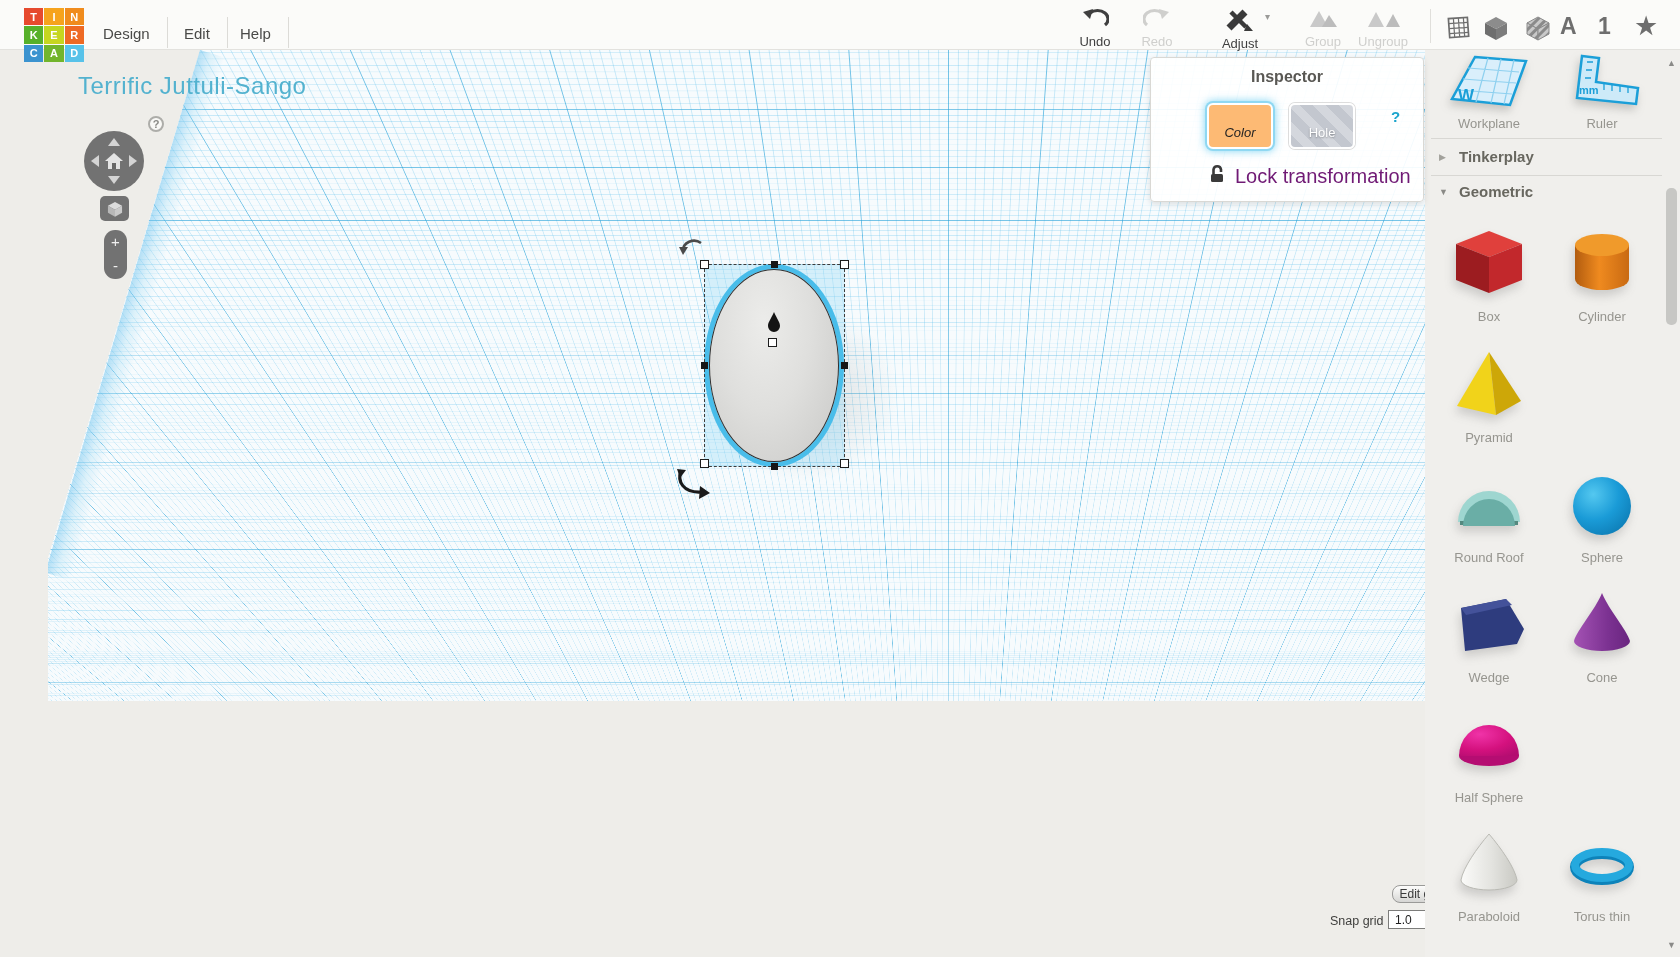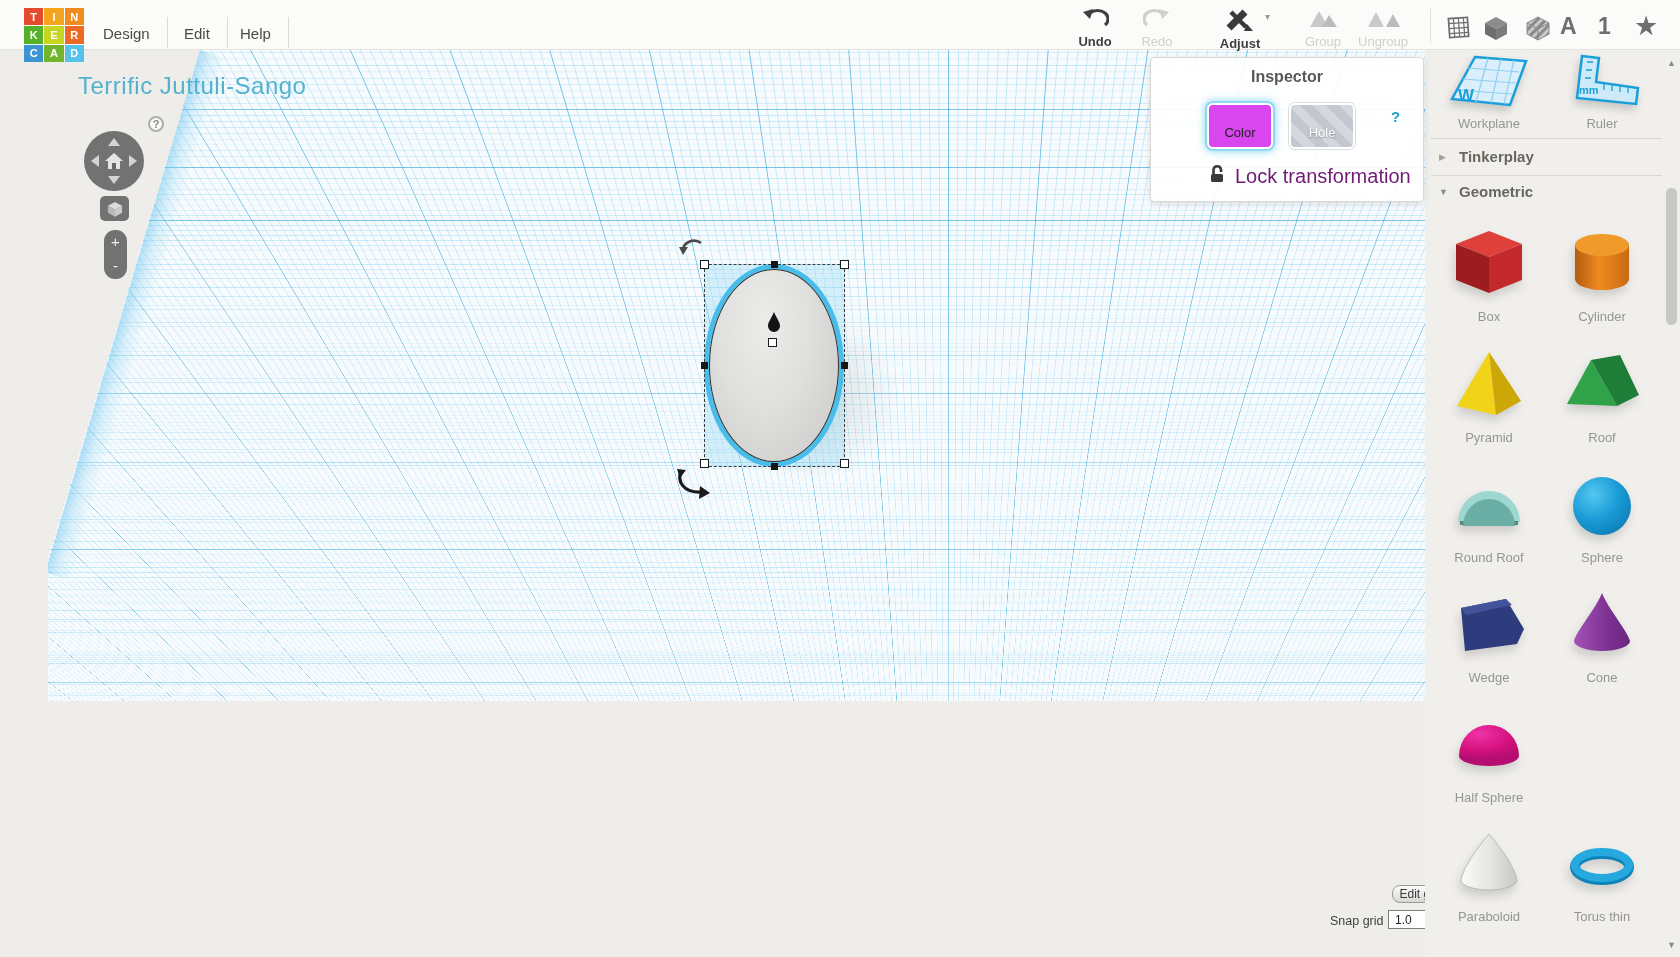--- a/index.html
+++ b/index.html
@@ -13,21 +13,21 @@
   .logo { position:absolute; left:24px; top:8px; width:60px; height:54px;
           display:grid; grid-template-columns:repeat(3,1fr); grid-template-rows:repeat(3,1fr);
           gap:1px; z-index:60; }
   .logo .tile { display:flex; align-items:center; justify-content:center;
                 color:#fff; font-size:11px; font-weight:bold; }
   .menu-item { position:absolute; top:25px; font-size:15px; color:#4a4a48; cursor:pointer; z-index:45;}
   .menu-sep { position:absolute; top:17px; width:1px; height:31px; background:#dcdbd7; z-index:45;}
 
   .tbtn { position:absolute; top:7px; width:64px; text-align:center; z-index:45; }
   .tbtn .lbl { display:block; font-size:13px; margin-top:1px; }
-  .tbtn.dark .lbl { color:#3f3f3f;font-weight:bold; }
+  .tbtn.dark .lbl { color:#3f3f3f; }
   .tbtn.disabled .lbl { color:#cfcfcd; }
   .top-sep { position:absolute; left:1430px; top:9px; width:1px; height:34px; background:#e0dfdb; z-index:45;}
   .ticon { position:absolute; top:13px; z-index:45; color:#6e6e6e; }
   .glyph-btn { font-weight:bold; font-size:23px; font-family:"Liberation Sans",sans-serif; }
 
   
   .canvas { position:absolute; left:0; top:50px; width:1425px; height:907px;
             background:#eeede9; overflow:hidden; z-index:1;margin-left:48px; }
   .plane-clip { position:absolute; inset:0; z-index:1;
      clip-path: polygon(152px 0px, 1425px 0px, 1425px 907px, 0px 907px, 0px 508px); }
@@ -96,22 +96,22 @@
 
   
   .inspector { position:absolute; left:1150px; top:57px; width:274px; height:145px; z-index:30;
      background:rgba(255,255,255,0.92); border:1px solid #d9d8d4; border-radius:4px;
      box-shadow:0 2px 6px rgba(0,0,0,0.12); }
   .inspector h3 { position:absolute; left:0; top:10px; width:100%; text-align:center;
      font-size:16px; color:#595854; font-weight:bold; }
   .insp-btn { position:absolute; top:45px; width:66px; height:46px; border-radius:6px;
      display:flex; align-items:flex-end; justify-content:center; padding-bottom:7px;
      font-size:13px; cursor:pointer; }
-  .insp-color { left:56px; background:#d946ef; color:#222; border:2px solid #fff;
-     box-shadow:0 0 0 2px #8fd8f2, 0 0 9px 2px rgba(90,200,240,.75); }
+  .insp-color { left:56px; background:#fdba74; color:#222; border:2px solid #fff;
+     box-shadow:0 0 0 2px #8fd8f2, 0 0 9px 2px rgba(90,200,240,.75);font-style:italic; }
   .insp-hole { left:138px; color:#fff; text-shadow:0 1px 2px rgba(0,0,0,.35); border:2px solid #fff;
      box-shadow:0 0 0 1px #ddd;
      background:repeating-linear-gradient(45deg, #c3c7cf 0 9px, #d4d7dd 9px 18px); }
   .insp-help { position:absolute; left:240px; top:50px; font-size:15px; font-weight:bold; color:#1ba4cc; cursor:pointer;}
   .lock-row { position:absolute; left:58px; top:106px; display:flex; align-items:center; gap:10px; }
   .lock-row span { font-size:20px; color:#701a75; }
 
   
   .sidebar { position:absolute; left:1425px; top:50px; width:255px; height:907px;
      background:#f0efec; z-index:20; }
@@ -386,27 +386,20 @@
       <div class="side-label">Cylinder</div>
     </div>
 
     <div class="shape-cell" style="left:16px; top:294px">
       <svg width="80" height="80" viewBox="0 0 80 80">
         <polygon points="40,8 8,62 47,71" fill="#f1d31a"></polygon>
           <polygon points="40,8 47,71 72,57" fill="#cda708"></polygon>
       </svg>
       <div class="side-label">Pyramid</div>
     </div>
-    <div class="shape-cell" style="left:129px; top:294px">
-      <svg width="80" height="80" viewBox="0 0 80 80">
-        <polygon points="29,16 5,60 55,62" fill="#2fa24a"></polygon>
-          <polygon points="29,16 58,11 77,51 55,62" fill="#1e7d36"></polygon>
-      </svg>
-      <div class="side-label">Roof</div>
-    </div>
 
     <div class="shape-cell" style="left:16px; top:414px">
       <svg width="80" height="80" viewBox="0 0 80 80">
         <path d="M9,58 A31,31 0 0 1 71,58 Z" fill="#9ed6d0"></path>
           <rect x="11" y="57" width="58" height="4" fill="#54897f"></rect>
           <path d="M14,62 A26,27 0 0 1 66,62 Z" fill="#6aaea6"></path>
       </svg>
       <div class="side-label">Round Roof</div>
     </div>
     <div class="shape-cell" style="left:16px; top:534px">

